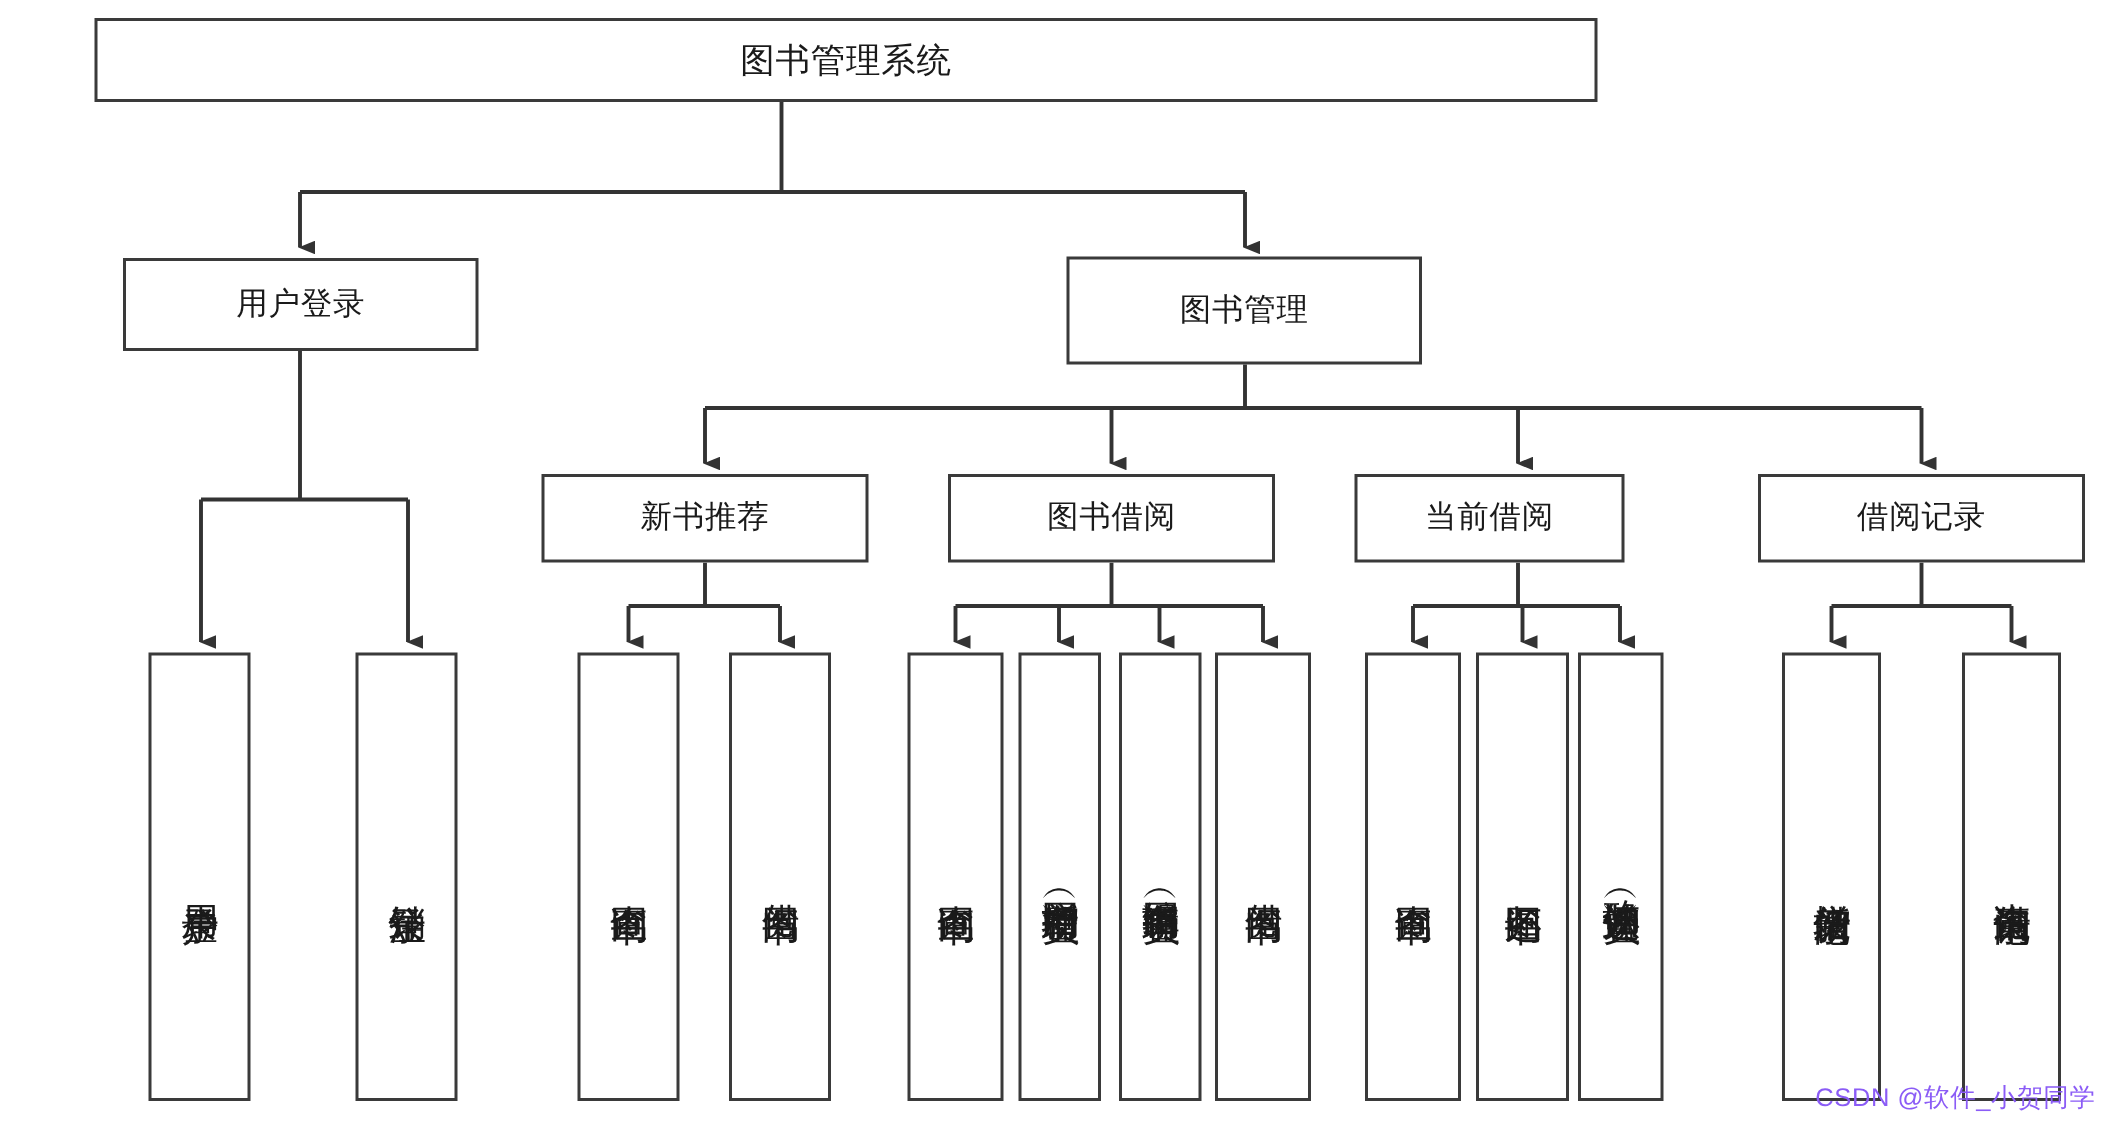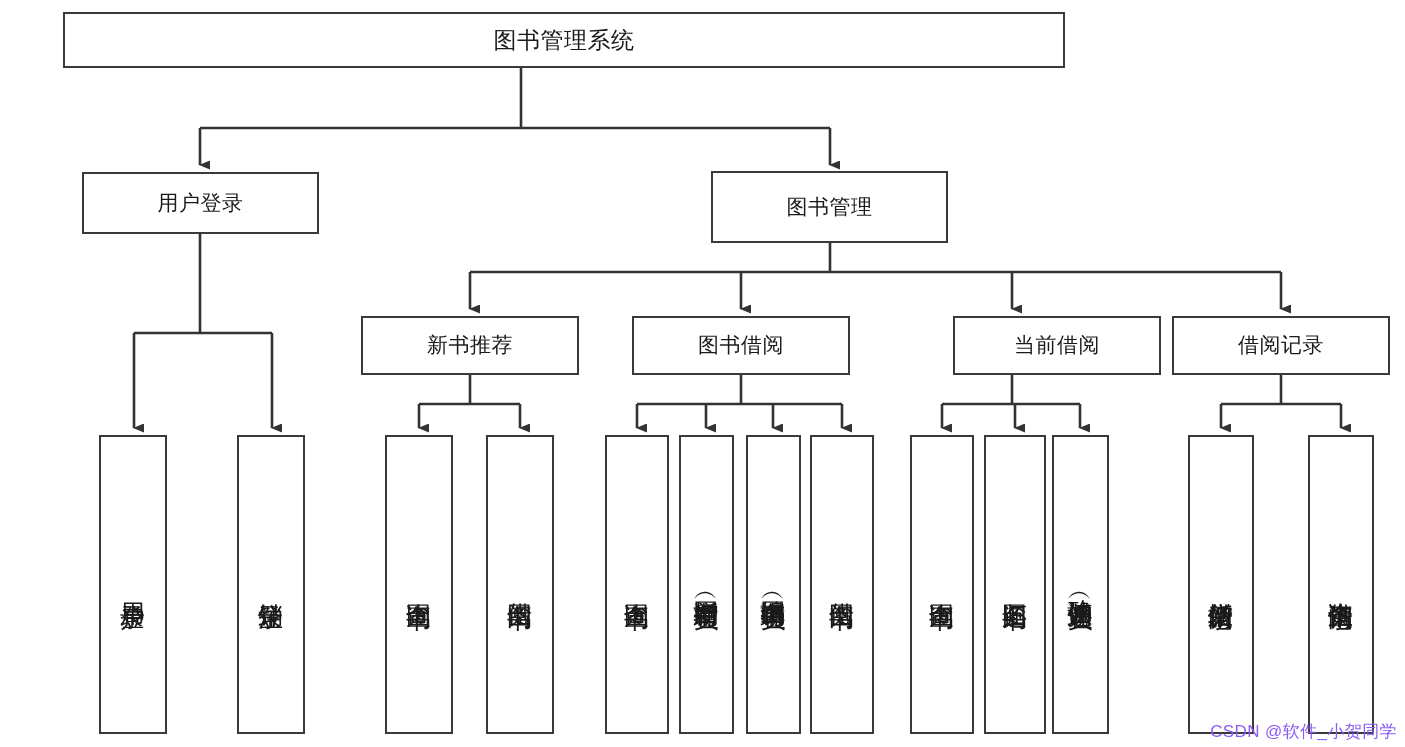--- a/index.html
+++ b/index.html
@@ -139,21 +139,21 @@
   <div class="node level1" style="left: 711px; top: 171px; width: 237px; height: 72px;">
     <span class="node-label">图书管理</span>
   </div>
 
   <div class="node level2" style="left: 361px; top: 316px; width: 218px; height: 59px;">
     <span class="node-label">新书推荐</span>
   </div>
   <div class="node level2" style="left: 632px; top: 316px; width: 218px; height: 59px;">
     <span class="node-label">图书借阅</span>
   </div>
-  <div class="node level2" style="left: 953px; top: 316px; width: 208px; height: 59px;">
+  <div class="node level2" style="left: 903px; top: 316px; width: 180px; height: 59px;">
     <span class="node-label">当前借阅</span>
   </div>
   <div class="node level2" style="left: 1172px; top: 316px; width: 218px; height: 59px;">
     <span class="node-label">借阅记录</span>
   </div>
 
   <div class="node leaf" style="left: 99px; top: 435px; width: 68px; height: 299px;">
     <span class="node-label">用户登录</span>
   </div>
   <div class="node leaf" style="left: 237px; top: 435px; width: 68px; height: 299px;">

